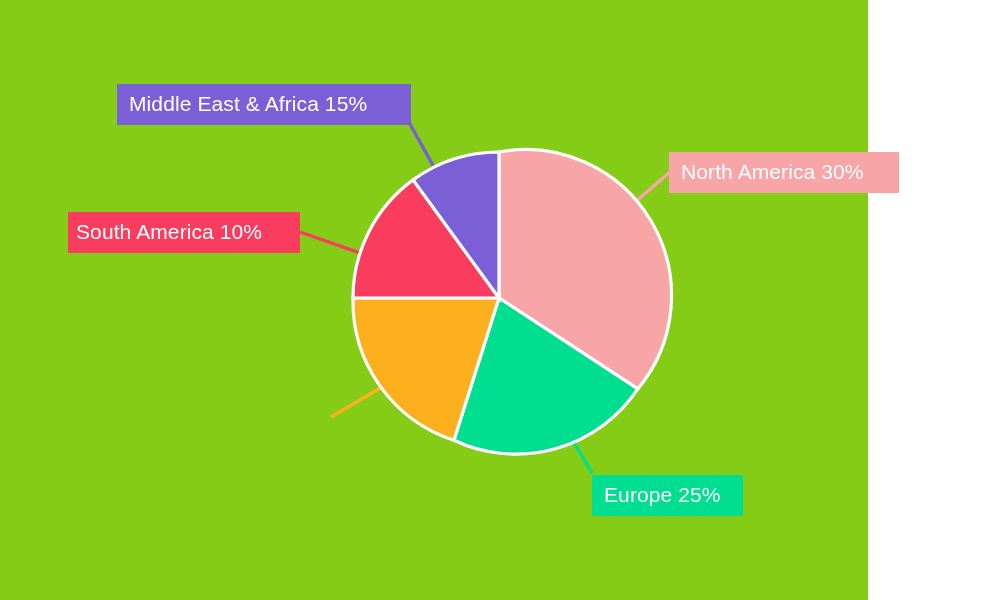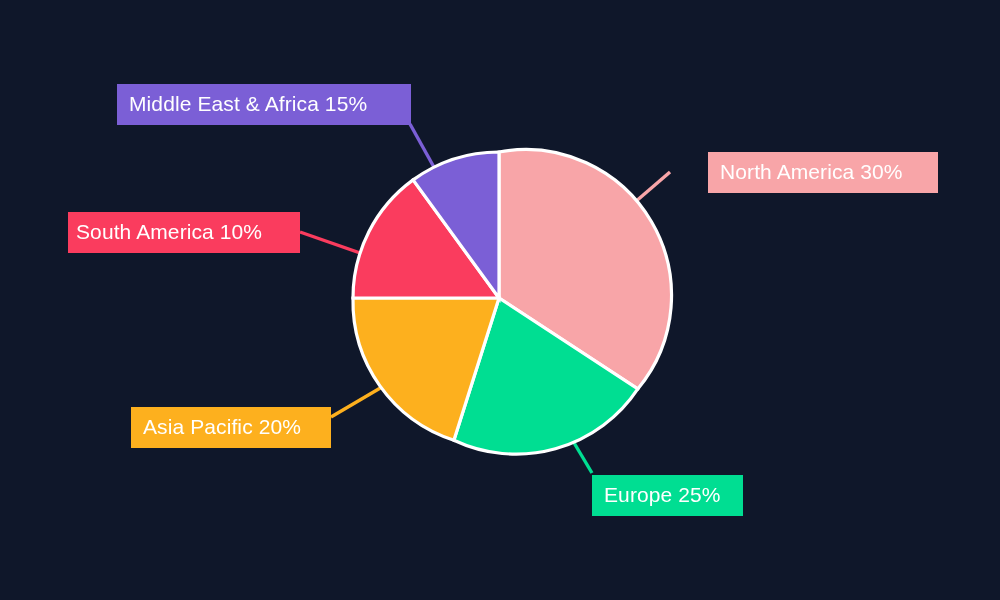--- a/index.html
+++ b/index.html
@@ -8,23 +8,23 @@
     background: #ffffff;
   }
   body {
     width: 1000px;
     height: 600px;
     font-family: "Liberation Sans", sans-serif;
     overflow: hidden;
   }
   #chart-root {
     position: relative;
-    width: 1000px;
+    width: 868px;
     height: 600px;
-    background: #0f172a;
+    background: #84cc16;
   }
   #pie-svg {
     position: absolute;
     left: 0;
     top: 0;
     width: 1000px;
     height: 600px;
     display: block;
   }
   .callout-label {
@@ -69,29 +69,26 @@
 
       <path d="M 499 298 L 413.1 179.9 A 146 146 0 0 1 499 152 Z" fill="#7B5FD6" stroke="#FFFFFF" stroke-width="3.2"></path>
     </g>
 
   </svg>
 
   <div class="callout-label" style="left:117px; top:84px; width:294px; height:41px; background:#7B5FD6;">
     <span>Middle East &amp; Africa 15%</span>
   </div>
 
-  <div class="callout-label" style="left:708px; top:152px; width:230px; height:41px; background:#F8A5A8;">
+  <div class="callout-label" style="left:669px; top:152px; width:230px; height:41px; background:#F8A5A8;">
     <span>North America 30%</span>
   </div>
 
   <div class="callout-label" style="left:68px; top:212px; width:232px; height:41px; background:#FA3C5E;padding-left:8px;">
     <span>South America 10%</span>
   </div>
 
-  <div class="callout-label" style="left:131px; top:407px; width:200px; height:41px; background:#FDB01E;">
-    <span>Asia Pacific 20%</span>
-  </div>
 
   <div class="callout-label" style="left:592px; top:475px; width:151px; height:41px; background:#00DE92;">
     <span>Europe 25%</span>
   </div>
 
 </div>
 
 </body></html>

